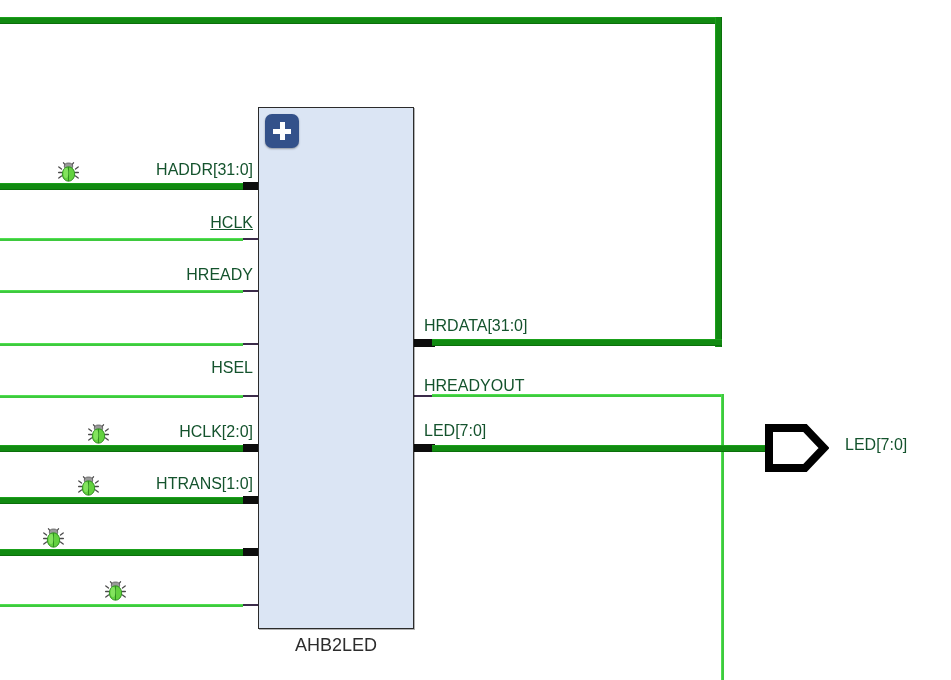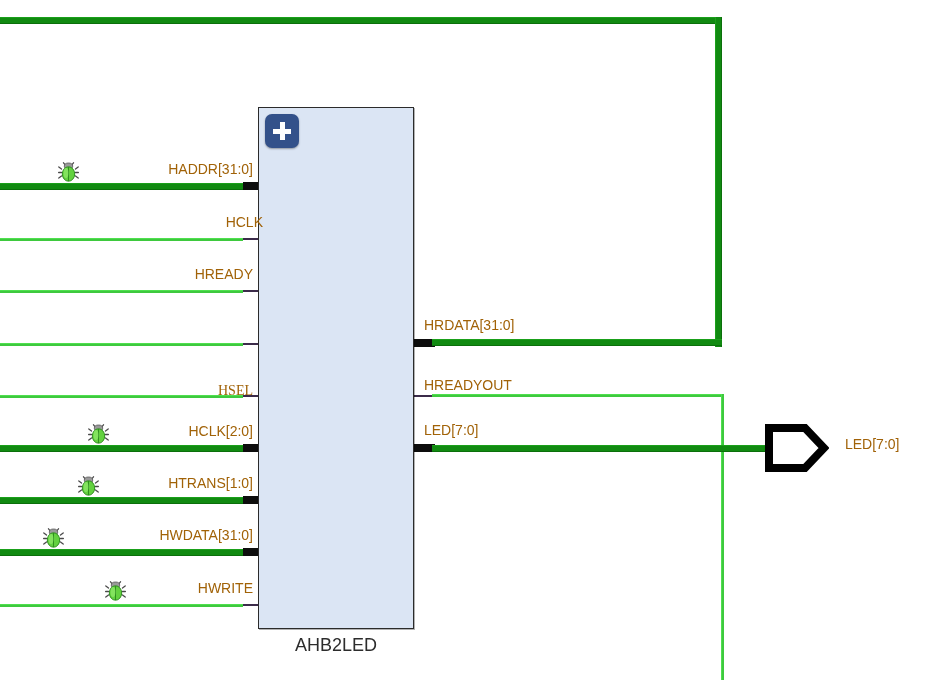--- a/index.html
+++ b/index.html
@@ -83,22 +83,22 @@
   .expand-btn::before {
     left: 8px; top: 14.5px; width: 18px; height: 5px;
   }
   .expand-btn::after {
     left: 14.5px; top: 8px; width: 5px; height: 18px;
   }
 
   
   .lbl {
     position: absolute;
-    font-size: 14px;
-    color: #a16207;
+    font-size: 16px;
+    color: #14532d;
     white-space: nowrap;
     line-height: 1;
   }
   .lbl-inst {
     position: absolute;
     font-size: 18px;
     color: #2c2c2c;
     white-space: nowrap;
     text-align: center;
     line-height: 1;
@@ -156,27 +156,25 @@
   <div class="wire-bus-h" style="left:432px; top:445px; width:337px;"></div>
 
   <div class="block" style="left:258px; top:107px; width:156px; height:522px;"></div>
 
   <div class="expand-btn" style="left:265px; top:114px;"></div>
 
 
   <div class="lbl-inst" style="left:258px; top:636px; width:156px;">AHB2LED</div>
 
   <div class="lbl lbl-right" style="left:55px; top:162px; width:198px;">HADDR[31:0]</div>
-  <div class="lbl lbl-right" style="left:65px; top:215px; width:198px;">HCLK</div>
+  <div class="lbl lbl-right" style="left:55px; top:215px; width:198px;text-decoration:underline;">HCLK</div>
   <div class="lbl lbl-right" style="left:55px; top:267px; width:198px;text-align:right;">HREADY</div>
-  <div class="lbl lbl-right" style="left:55px; top:384px; width:198px;font-family:Liberation Serif, serif;">HSEL</div>
+  <div class="lbl lbl-right" style="left:55px; top:360px; width:198px;">HSEL</div>
   <div class="lbl lbl-right" style="left:55px; top:424px; width:198px;">HCLK[2:0]</div>
   <div class="lbl lbl-right" style="left:55px; top:476px; width:198px;">HTRANS[1:0]</div>
-  <div class="lbl lbl-right" style="left:55px; top:528px; width:198px;">HWDATA[31:0]</div>
-  <div class="lbl lbl-right" style="left:55px; top:581px; width:198px;">HWRITE</div>
 
   <div class="bug-icon" style="left:58px; top:162px;">
     <svg viewBox="0 0 21 20" width="21" height="20">
       <g stroke="#4a4a4a" stroke-width="1.3" stroke-linecap="round">
         <line x1="3.5" y1="7" x2="0.8" y2="5"></line>
           <line x1="3.5" y1="10.5" x2="0.6" y2="10.5"></line>
         <line x1="3.5" y1="14" x2="0.8" y2="16"></line>
         <line x1="17.5" y1="7" x2="20.2" y2="5"></line>
           <line x1="17.5" y1="10.5" x2="20.4" y2="10.5"></line>
         <line x1="17.5" y1="14" x2="20.2" y2="16"></line>

